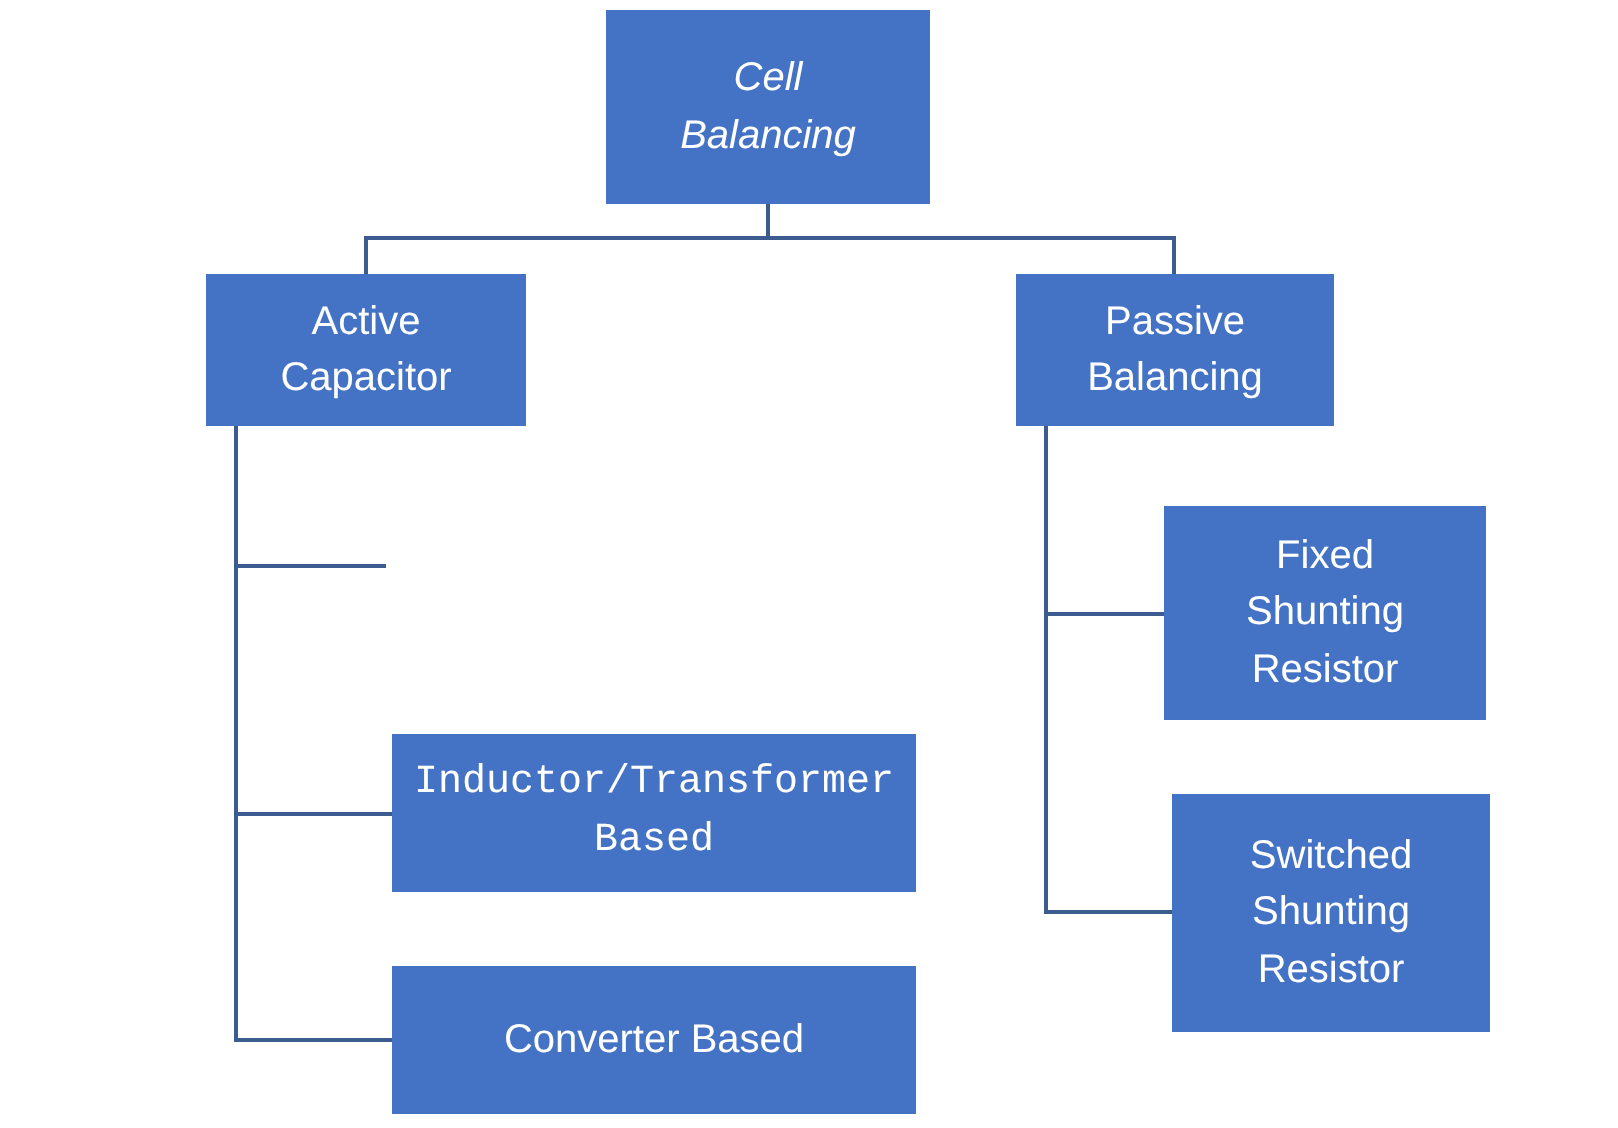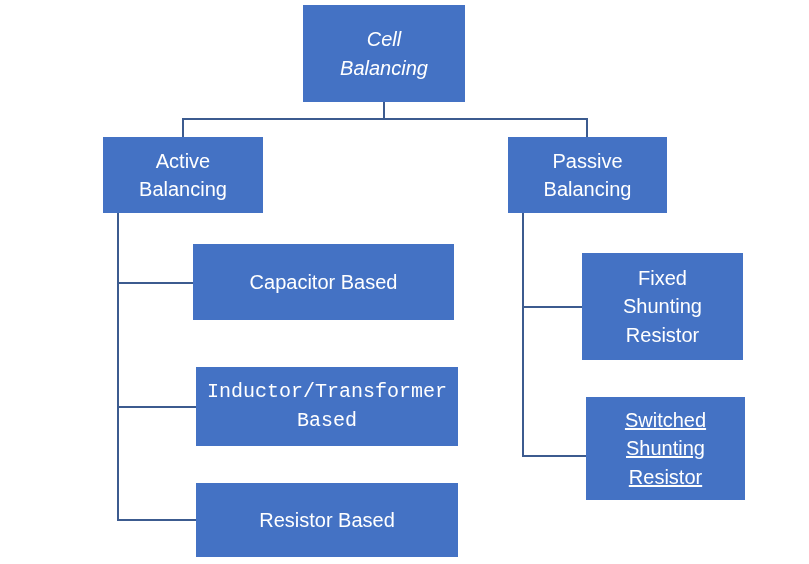--- a/index.html
+++ b/index.html
@@ -33,21 +33,21 @@
     background: var(--connector, #3C5B8F);
   }
   
   #node-cell       { left: 303px; top: 5px;   width: 162px; height: 97px; font-style: italic; }
   #node-active     { left: 103px; top: 137px; width: 160px; height: 76px; }
   #node-passive    { left: 508px; top: 137px; width: 159px; height: 76px; }
   #node-capacitor  { left: 193px; top: 244px; width: 261px; height: 76px; }
   #node-inductor   { left: 196px; top: 367px; width: 262px; height: 79px; font-family: Liberation Mono, monospace; }
   #node-converter  { left: 196px; top: 483px; width: 262px; height: 74px; }
   #node-fixed      { left: 582px; top: 253px; width: 161px; height: 107px; }
-  #node-switched   { left: 586px; top: 397px; width: 159px; height: 103px; text-decoration: underline; }
+  #node-switched   { left: 586px; top: 397px; width: 159px; height: 119px; }
   
   #conn-top-stub        { left: 383px; top: 102px; width: 2px;   height: 17px; }
   #conn-top-horizontal  { left: 182px; top: 118px; width: 406px; height: 2px; }
   #conn-drop-active     { left: 182px; top: 118px; width: 2px;   height: 19px; }
   #conn-drop-passive    { left: 586px; top: 118px; width: 2px;   height: 19px; }
   #conn-rail-left       { left: 117px; top: 213px; width: 2px;   height: 308px; }
   #conn-branch-capacitor{ left: 117px; top: 282px; width: 76px;  height: 2px; }
   #conn-branch-inductor { left: 117px; top: 406px; width: 79px;  height: 2px; }
   #conn-branch-converter{ left: 117px; top: 519px; width: 79px;  height: 2px; }
   #conn-rail-right      { left: 522px; top: 213px; width: 2px;   height: 244px; }
@@ -68,31 +68,30 @@
   <div class="connector" id="conn-branch-inductor"></div>
   <div class="connector" id="conn-branch-converter"></div>
   <div class="connector" id="conn-rail-right"></div>
   <div class="connector" id="conn-branch-fixed"></div>
   <div class="connector" id="conn-branch-switched"></div>
 
   <div class="node" id="node-cell">Cell
 Balancing</div>
 
   <div class="node" id="node-active">Active
-Balancing</div>
+Capacitor</div>
 
   <div class="node" id="node-passive">Passive
 Balancing</div>
 
-  <div class="node" id="node-capacitor">Capacitor Based</div>
 
   <div class="node" id="node-inductor">Inductor/Transformer
 Based</div>
 
-  <div class="node" id="node-converter">Resistor Based</div>
+  <div class="node" id="node-converter">Converter Based</div>
 
   <div class="node" id="node-fixed">Fixed
 Shunting
 Resistor</div>
 
   <div class="node" id="node-switched">Switched
 Shunting
 Resistor</div>
 
 </div>

